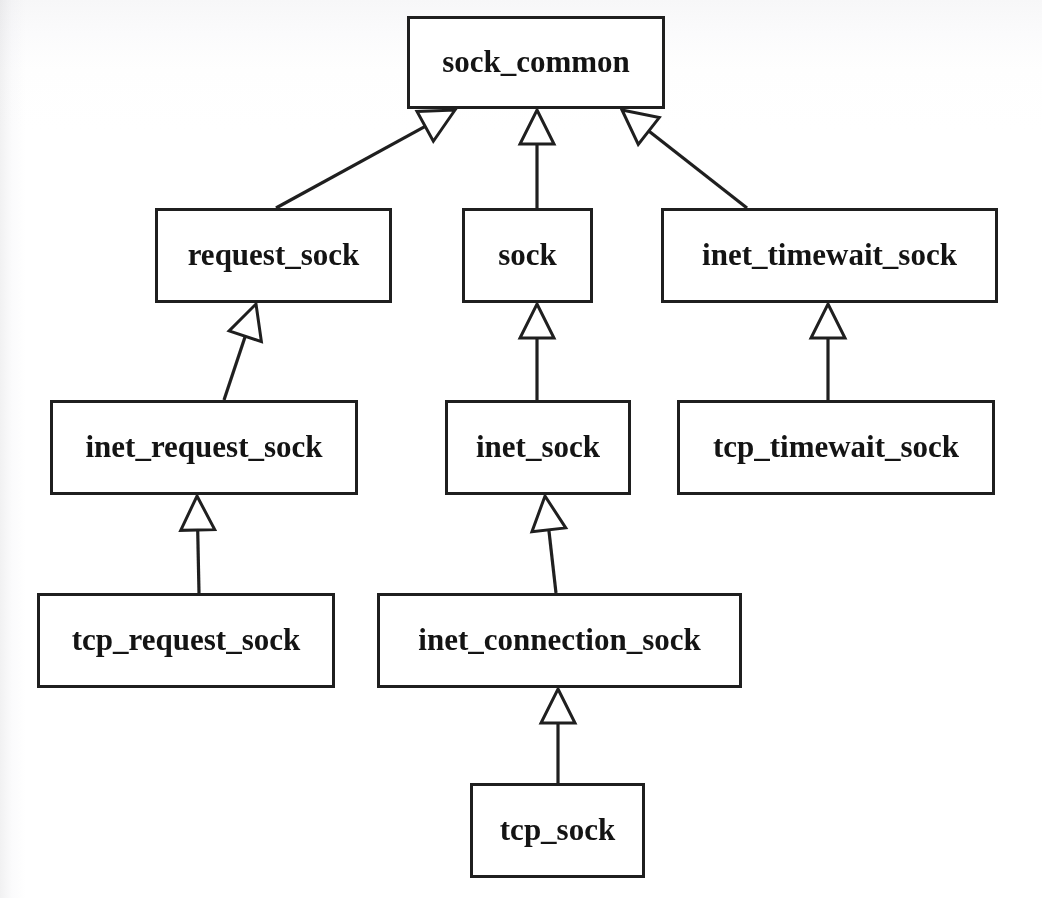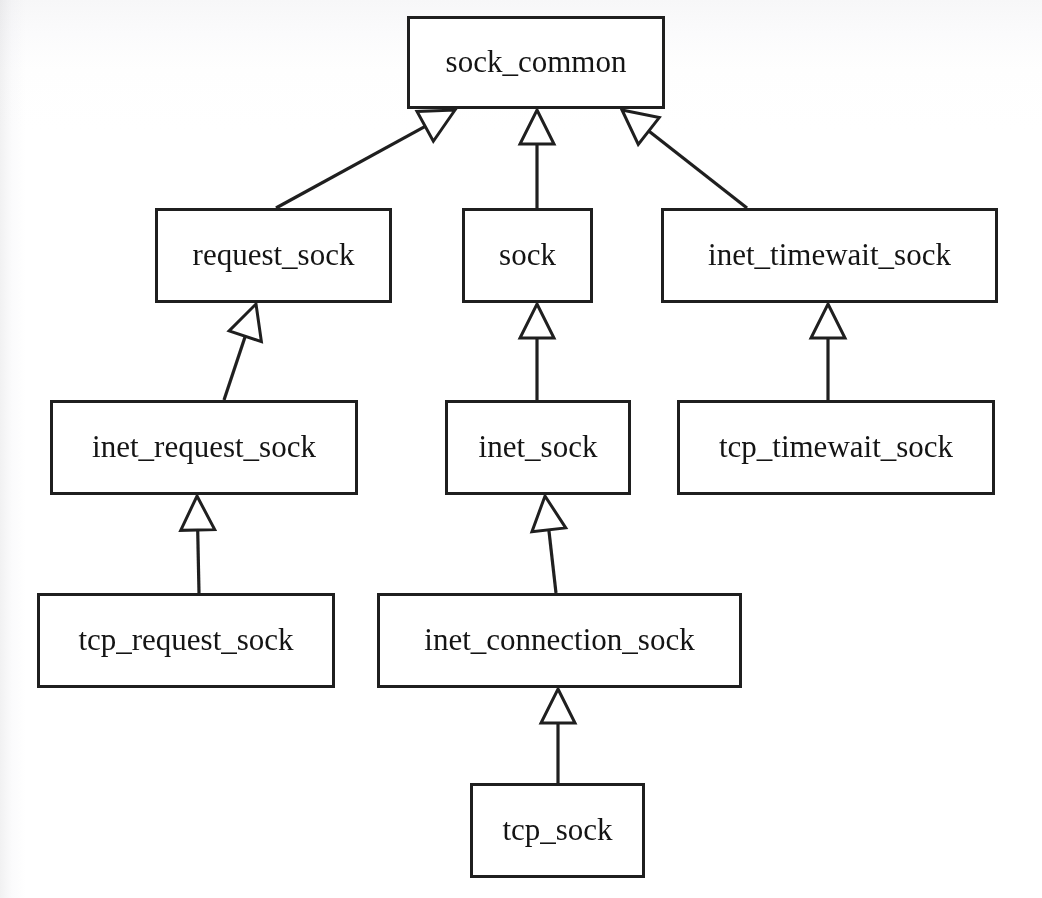--- a/index.html
+++ b/index.html
@@ -10,20 +10,21 @@
   }
   body {
     font-family: "Liberation Serif", "DejaVu Serif", serif;
   }
   #diagram-root {
     position: relative;
     width: 1042px;
     height: 898px;
     overflow: hidden;
     background: #ffffff;
+    font-weight: bold;
   }
   
   #page-bg {
     position: absolute;
     inset: 0;
     background:
       linear-gradient(to right, #f1f1f2 0px, #f7f7f8 7px, #fbfbfc 12px, #ffffff 26px),
       linear-gradient(to bottom, #f7f7f8 0px, #fbfbfc 34px, #fefefe 70px, #ffffff 130px);
     background-blend-mode: multiply;
     pointer-events: none;

